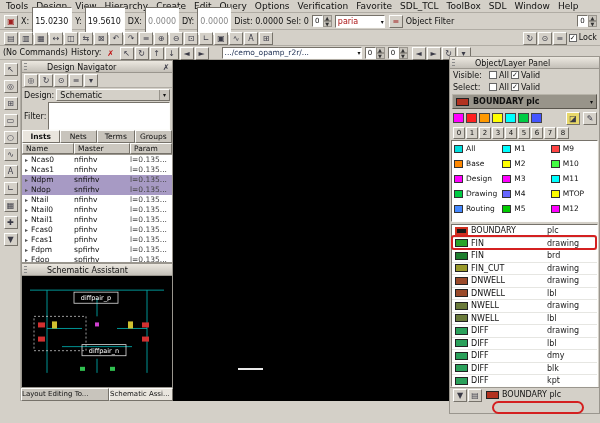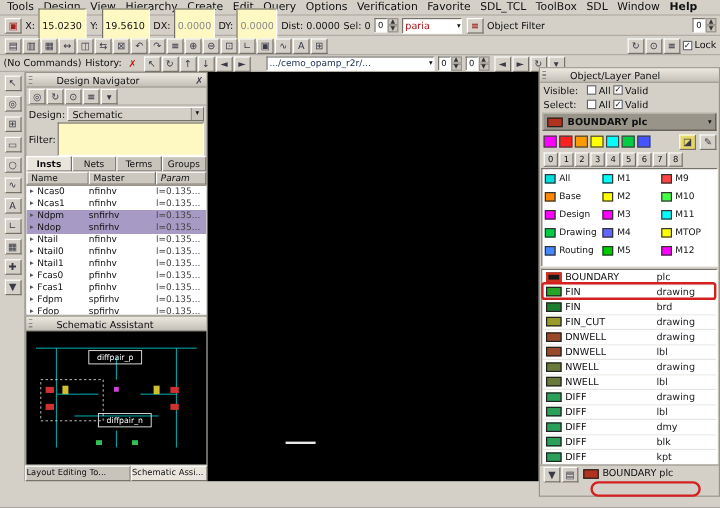--- a/index.html
+++ b/index.html
@@ -2,21 +2,21 @@
 <html><head>
 <meta charset="utf-8">
 <style>
   *{box-sizing:border-box;margin:0;padding:0}
   html,body{background:#888}
   #root{position:relative;width:600px;height:423px;background:#d4d0c8;font-family:"DejaVu Sans",sans-serif;font-size:9px;color:#111;overflow:hidden}
   .abs{position:absolute}
   .raised{background:#d4d0c8;border:1px solid;border-color:#fdfdfb #76726a #76726a #fdfdfb}
   .sunken{background:#fff;border:1px solid;border-color:#76726a #fdfdfb #fdfdfb #76726a}
   .tb-icon{display:inline-flex;width:14px;height:13px;margin:1px 0 0 1px;align-items:center;justify-content:center;font-size:8px;color:#3a3a46;flex:none}
-  .tin{height:28px;font:8px "DejaVu Sans",sans-serif;padding:0 2px;border:1px solid;border-color:#76726a #fdfdfb #fdfdfb #76726a;background:#fef9c3;color:#111}
+  .tin{height:28px;font:8px "DejaVu Sans",sans-serif;padding:0 2px;border:1px solid;border-color:#76726a #fdfdfb #fdfdfb #76726a;background:#ffffff;color:#111}
   .lbl{white-space:nowrap;font-size:8px}
   .row{display:flex;align-items:center}
   .spin{display:inline-flex;height:12px;flex:none}
   .spin-val{width:11px;background:#fff;border:1px solid;border-color:#76726a #fdfdfb #fdfdfb #76726a;font-size:7px;text-align:center;line-height:10px}
   .spin-btns{display:flex;flex-direction:column;width:9px}
   .spin-btns span{flex:1;font-size:5px;line-height:4px;text-align:center;background:#c8c4bc;border:1px solid #98948c;color:#333}
   .cb{width:8px;height:8px;background:#fff;border:1px solid #666;display:inline-block;font-size:7px;line-height:7px;text-align:center;margin:0 2px;flex:none}
   .cb.checked::after{content:"✓";color:#222}
   .combo{display:inline-flex;align-items:center;height:12px;font-size:8px;padding-left:3px;background:#d4d0c8;border:1px solid;border-color:#fdfdfb #76726a #76726a #fdfdfb}
   .combo .arrow{margin-left:auto;width:10px;text-align:center;font-size:6px;background:#c8c4bc;border-left:1px solid #98948c;height:100%;line-height:10px}
@@ -64,21 +64,21 @@
       <span class="menu-item" style="padding: 1px 4px;">Create</span>
       <span class="menu-item" style="padding: 1px 4px;">Edit</span>
       <span class="menu-item" style="padding: 1px 4px;">Query</span>
       <span class="menu-item" style="padding: 1px 4px;">Options</span>
       <span class="menu-item" style="padding: 1px 4px;">Verification</span>
       <span class="menu-item" style="padding: 1px 4px;">Favorite</span>
       <span class="menu-item" style="padding: 1px 4px;">SDL_TCL</span>
       <span class="menu-item" style="padding: 1px 4px;">ToolBox</span>
       <span class="menu-item" style="padding: 1px 4px;">SDL</span>
       <span class="menu-item" style="padding: 1px 4px;">Window</span>
-      <span class="menu-item" style="padding: 1px 4px; font-weight: bold;">Help</span>
+      <span class="menu-item" style="padding: 1px 4px;">Help</span>
     </div>
 
   <div id="rowA" class="abs row" style="left:0;top:13px;width:600px;height:17px;gap:3px;padding:0 3px;border-bottom:1px solid #b0aca4">
     <span class="tb-icon raised" style="color:#a02020">▣</span>
     <span class="lbl">X:</span>
     <input class="tin" style="width: 40px;" value="15.0230">
     <span class="lbl">Y:</span>
     <input class="tin" style="width: 40px;" value="19.5610">
     <span class="lbl">DX:</span>
     <input class="tin" style="width: 34px; color: rgb(136, 136, 136);" value="0.0000">
@@ -218,21 +218,21 @@
     </div>
     <div id="dn-tabs" class="row" style="height:13px">
         <span class="dn-tab active">Insts</span>
         <span class="dn-tab">Nets</span>
         <span class="dn-tab">Terms</span>
         <span class="dn-tab">Groups</span>
       </div>
     <div id="dn-cols" class="row" style="height:11px">
         <span class="dn-col" style="width: 52px;">Name</span>
         <span class="dn-col" style="width: 56px;">Master</span>
-        <span class="dn-col" style="width: 42px; font-style: italic;">Param</span>
+        <span class="dn-col" style="width: 42px;">Param</span>
       </div>
     <div id="dn-rows" style="flex:1;background:#fff;overflow:hidden;border-top:1px solid #9a968e">
         <div class="dn-row">
           <span class="dn-exp">▸</span>
           <span class="dn-name">Ncas0</span>
           <span class="dn-master">nfinhv</span>
           <span class="dn-param">l=0.135...</span>
         </div>
         <div class="dn-row">
           <span class="dn-exp">▸</span>

